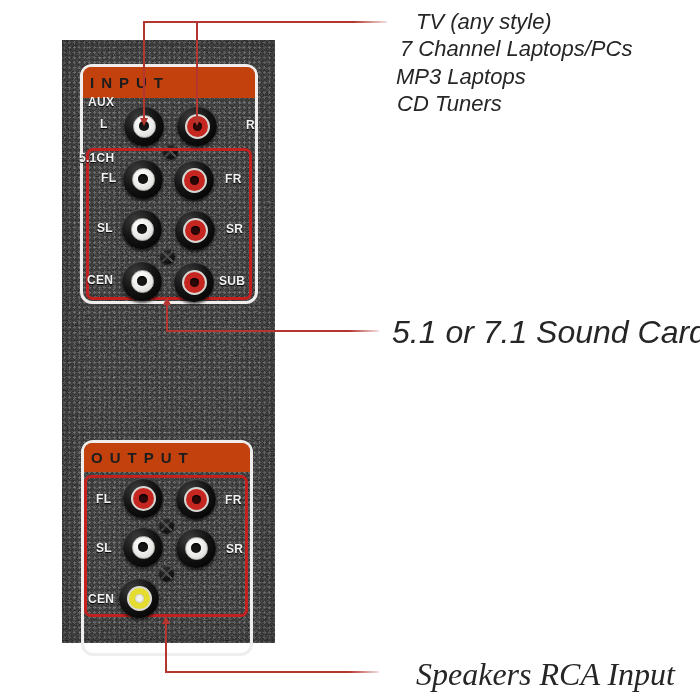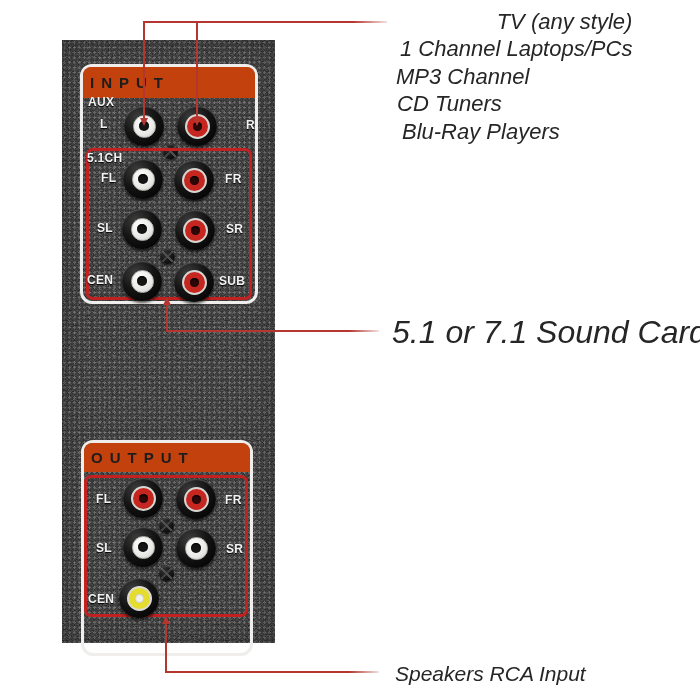--- a/index.html
+++ b/index.html
@@ -73,21 +73,21 @@
   .cl.h{height:2px;}
   .cl.v{width:2px;}
   .cl.fade{background:linear-gradient(to right,#b5362e 0%,#b5362e 86%,rgba(181,54,46,.15) 100%);}
   .arr{position:absolute;width:0;height:0;border-left:4px solid transparent;border-right:4px solid transparent;}
   .arr.down{border-top:8px solid #b5362e;}
   .arr.up{border-bottom:8px solid #b5362e;}
   
   .ctext{position:absolute;color:#262626;font-style:italic;}
   .ctext.top{left:396px;top:8px;font-size:22px;line-height:27.4px;}
   .ctext.mid{left:392px;top:316px;font-size:32px;line-height:32px;}
-  .ctext.bot{left:395px;top:659px;font-size:21px;line-height:30px;}
+  .ctext.bot{left:416px;top:659px;font-size:32px;line-height:30px;font-family:Liberation Serif, serif;}
   .cline{white-space:nowrap;}
 </style>
 </head>
 <body>
 
 <div id="stage">
 
   <div class="panel">
     <svg xmlns="http://www.w3.org/2000/svg">
       <filter id="speckle">
@@ -146,21 +146,21 @@
     </div>
   <div class="jack" style="left:174px;top:262px;">
       <div class="ring red">
         <div class="hole"></div>
       </div>
     </div>
 
   <span class="plabel" style="left:88px;top:95px;">AUX</span>
   <span class="plabel" style="left:100px;top:117px;">L</span>
   <span class="plabel" style="left:246px;top:118px;">R</span>
-  <span class="plabel" style="left:87px;top:151px;">5.1CH</span>
+  <span class="plabel" style="left:79px;top:151px;">5.1CH</span>
   <span class="plabel" style="left:101px;top:171px;">FL</span>
   <span class="plabel" style="left:225px;top:172px;">FR</span>
   <span class="plabel" style="left:97px;top:221px;">SL</span>
   <span class="plabel" style="left:226px;top:222px;">SR</span>
   <span class="plabel" style="left:87px;top:273px;">CEN</span>
   <span class="plabel" style="left:219px;top:274px;">SUB</span>
 
   <div class="wbox output-box">
     <div class="wband">
       <span>OUTPUT</span>
@@ -212,25 +212,24 @@
 
   <div class="arr up" style="left:163px;top:297px;"></div>
   <div class="cl v" style="left:166px;top:303px;height:29px;"></div>
   <div class="cl h fade" style="left:166px;top:330px;width:213px;"></div>
 
   <div class="arr up" style="left:162px;top:616px;"></div>
   <div class="cl v" style="left:165px;top:622px;height:51px;"></div>
   <div class="cl h fade" style="left:165px;top:671px;width:214px;"></div>
 
   <div class="ctext top">
-    <div class="cline" style="margin-left:10px;text-align:right;">TV (any style)</div>
-    <div class="cline" style="margin-left:4px;">1 Channel Laptops/PCs</div>
-    <div class="cline">MP3 Channel</div>
+    <div class="cline" style="margin-left:20px;">TV (any style)</div>
+    <div class="cline" style="margin-left:4px;">7 Channel Laptops/PCs</div>
+    <div class="cline">MP3 Laptops</div>
     <div class="cline" style="margin-left:1px;">CD Tuners</div>
-    <div class="cline" style="margin-left:6px;">Blu-Ray Players</div>
   </div>
 
   <div class="ctext mid">
     <div class="cline">5.1 or 7.1 Sound Card</div>
   </div>
 
   <div class="ctext bot">
     <div class="cline">Speakers RCA Input</div>
   </div>
 

